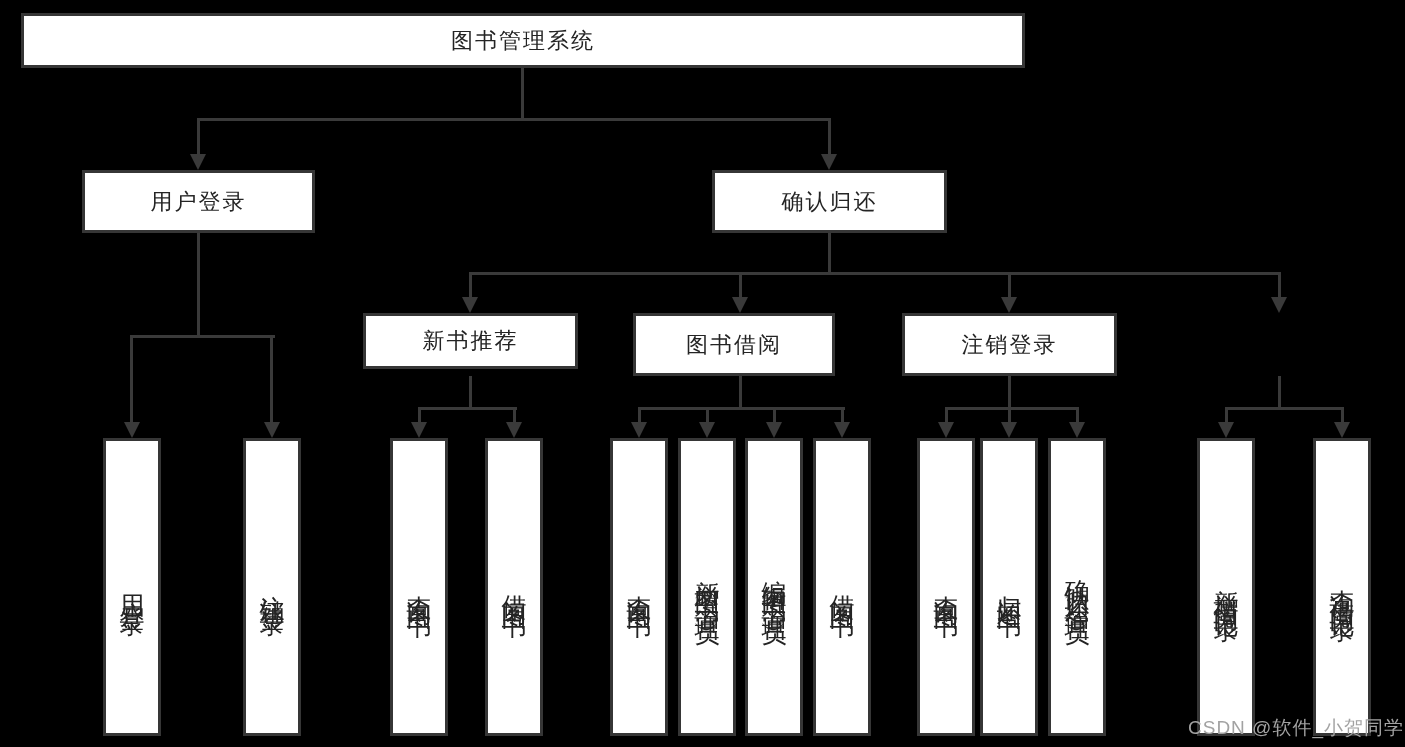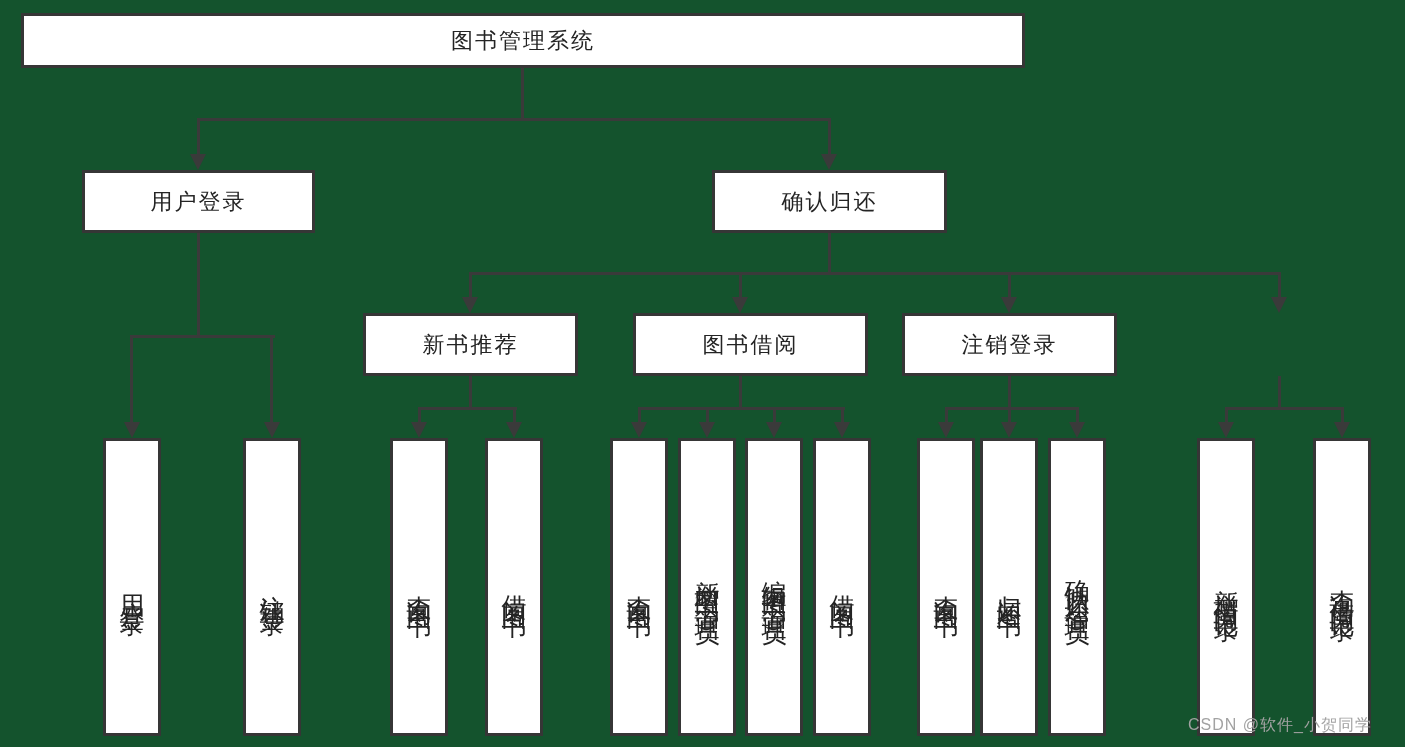--- a/index.html
+++ b/index.html
@@ -1,17 +1,17 @@
 <!DOCTYPE html>
 <html><head>
 <meta charset="utf-8">
 <style>
   html,body{margin:0;padding:0;background:#ffffff;}
   .canvas{
-    position:relative;width:1405px;height:747px;background:#14532d;
+    position:relative;width:1405px;height:747px;background:#000000;
     font-family:"Liberation Sans",sans-serif;overflow:hidden;
   }
   .node{
     position:absolute;box-sizing:border-box;background:#ffffff;
     border:3px solid #363636;color:#242424;
     display:flex;align-items:center;justify-content:center;
   }
   .h-node{font-size:22px;letter-spacing:2px;font-weight:400;}
   .leaf{font-size:25px;}
   .vtext{
@@ -20,45 +20,45 @@
   }
   .vline{position:absolute;width:3px;background:#3a3a3a;}
   .hline{position:absolute;height:3px;background:#3a3a3a;}
   .arrow{
     position:absolute;width:0;height:0;
     border-left:8px solid transparent;border-right:8px solid transparent;
     border-top:16px solid #3a3a3a;
   }
   .watermark{
     position:absolute;left:1188px;top:715px;
-    font-size:16px;color:#a2a2a2;white-space:nowrap;letter-spacing:1px;
+    font-size:19px;color:#a2a2a2;white-space:nowrap;letter-spacing:1px;
   }
 </style>
 </head>
 <body>
 
 <div class="canvas">
 
   <div class="node h-node" style="left:21px;top:13px;width:1004px;height:55px;">
     <span>图书管理系统</span>
   </div>
 
   <div class="node h-node" style="left:82px;top:170px;width:233px;height:63px;">
     <span>用户登录</span>
   </div>
 
   <div class="node h-node" style="left:712px;top:170px;width:235px;height:63px;">
     <span>确认归还</span>
   </div>
 
-  <div class="node h-node" style="left:363px;top:313px;width:215px;height:63px;">
+  <div class="node h-node" style="left:363px;top:313px;width:215px;height:56px;">
     <span>新书推荐</span>
   </div>
 
-  <div class="node h-node" style="left:633px;top:313px;width:235px;height:63px;">
+  <div class="node h-node" style="left:633px;top:313px;width:202px;height:63px;">
     <span>图书借阅</span>
   </div>
 
   <div class="node h-node" style="left:902px;top:313px;width:215px;height:63px;">
     <span>注销登录</span>
   </div>
 
 
   <div class="node leaf" style="left:103px;top:438px;width:58px;height:298px;">
     <span class="vtext">用户登录</span>

